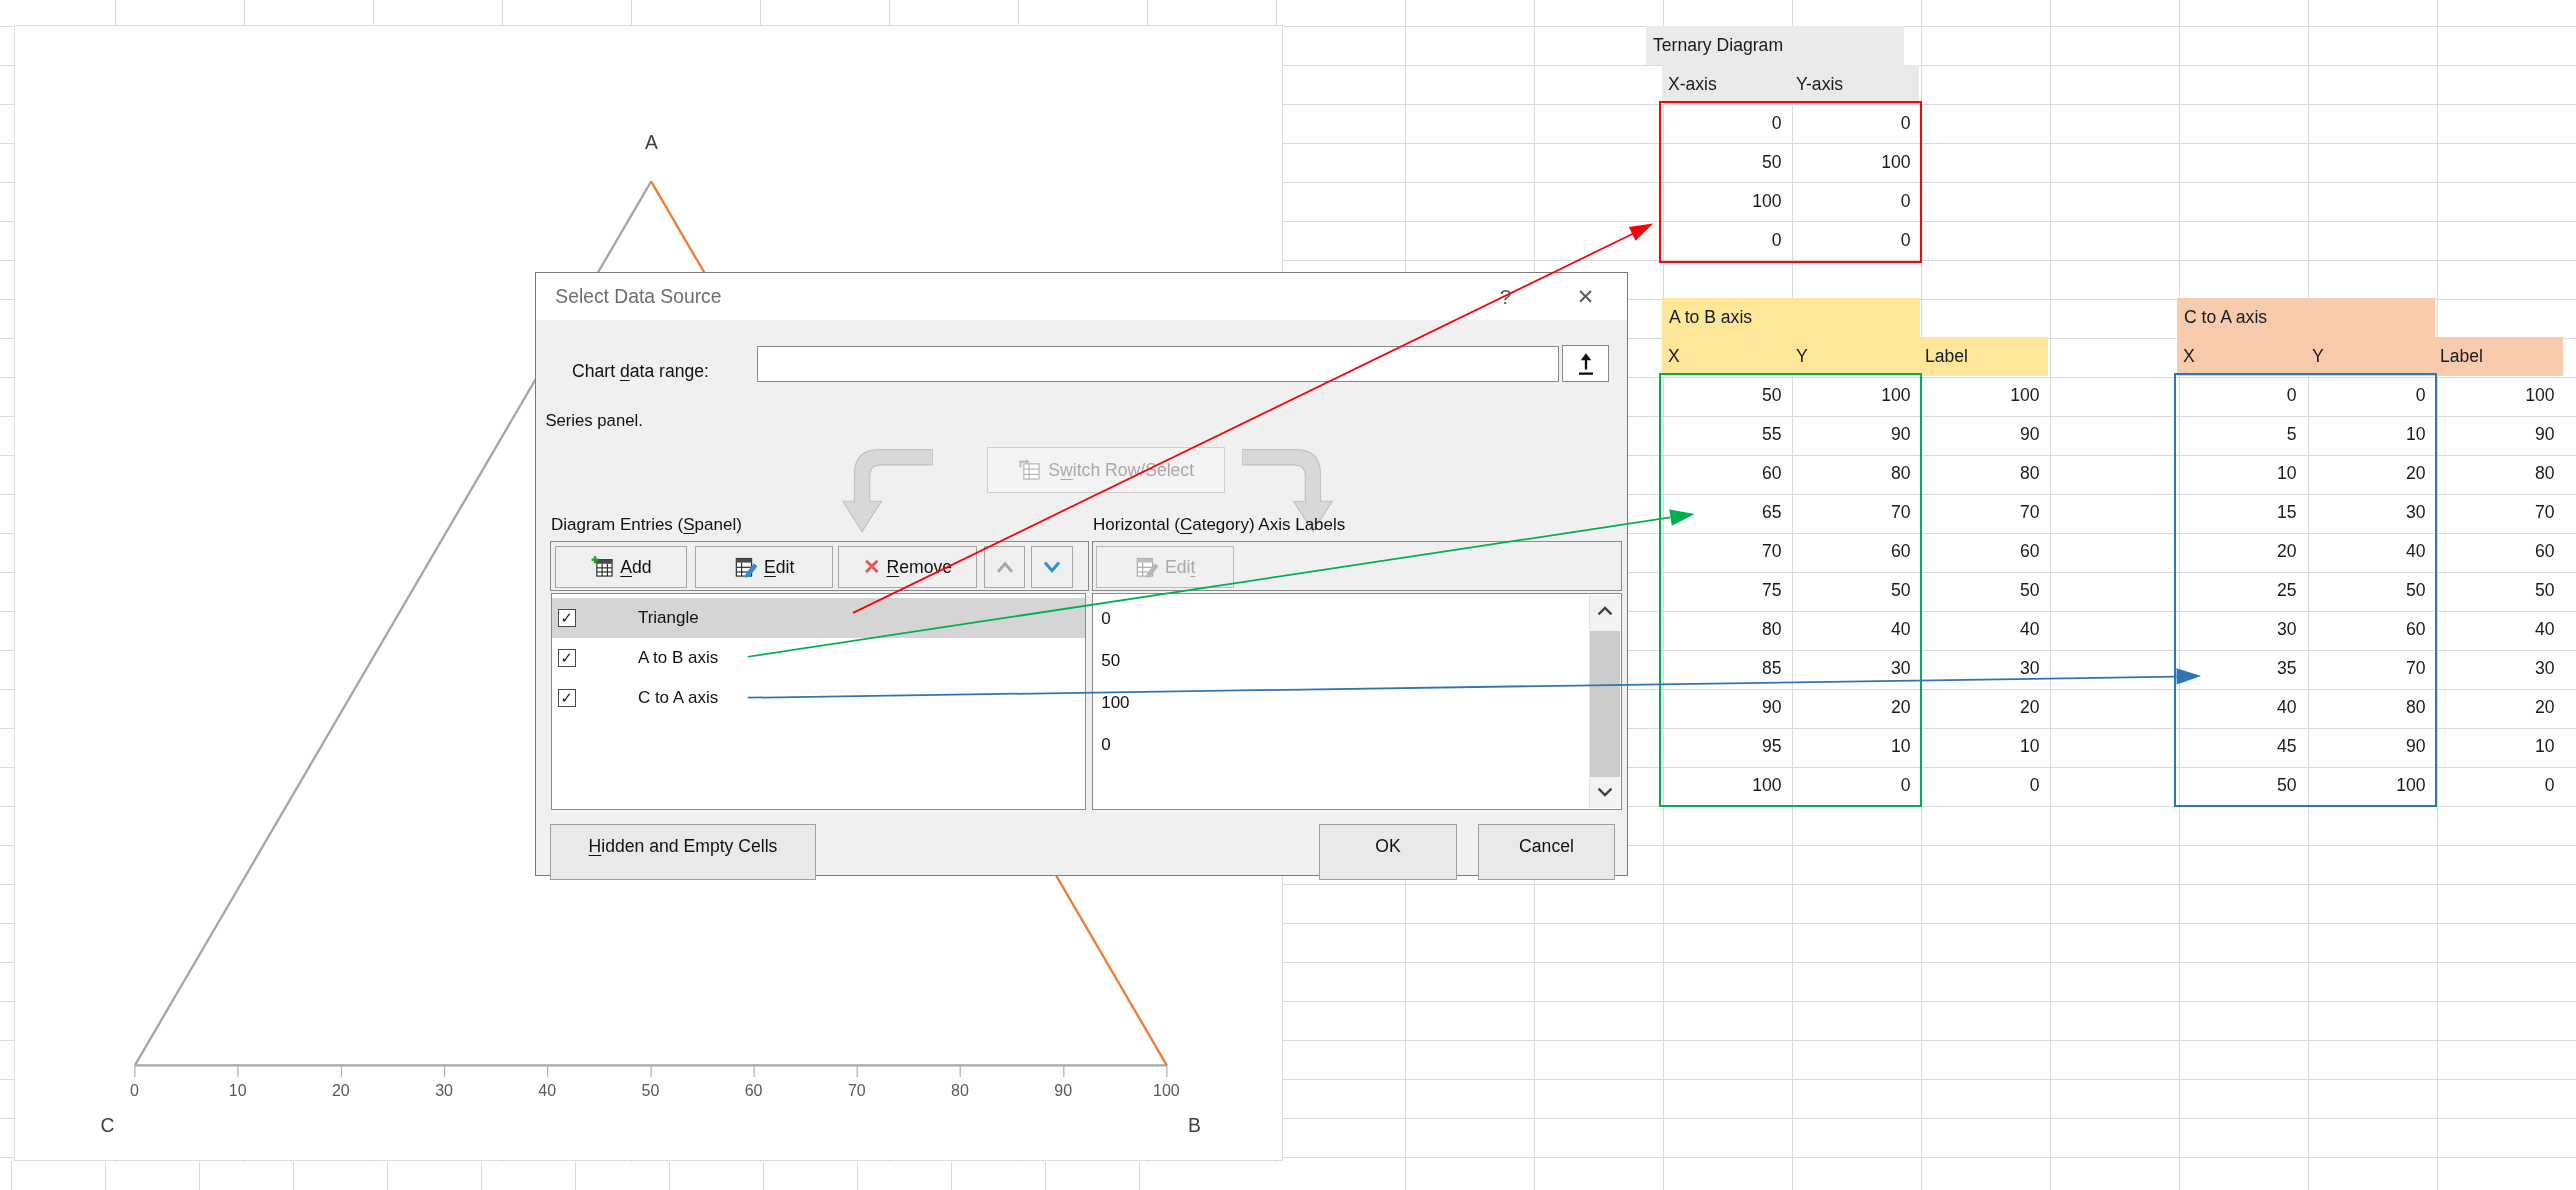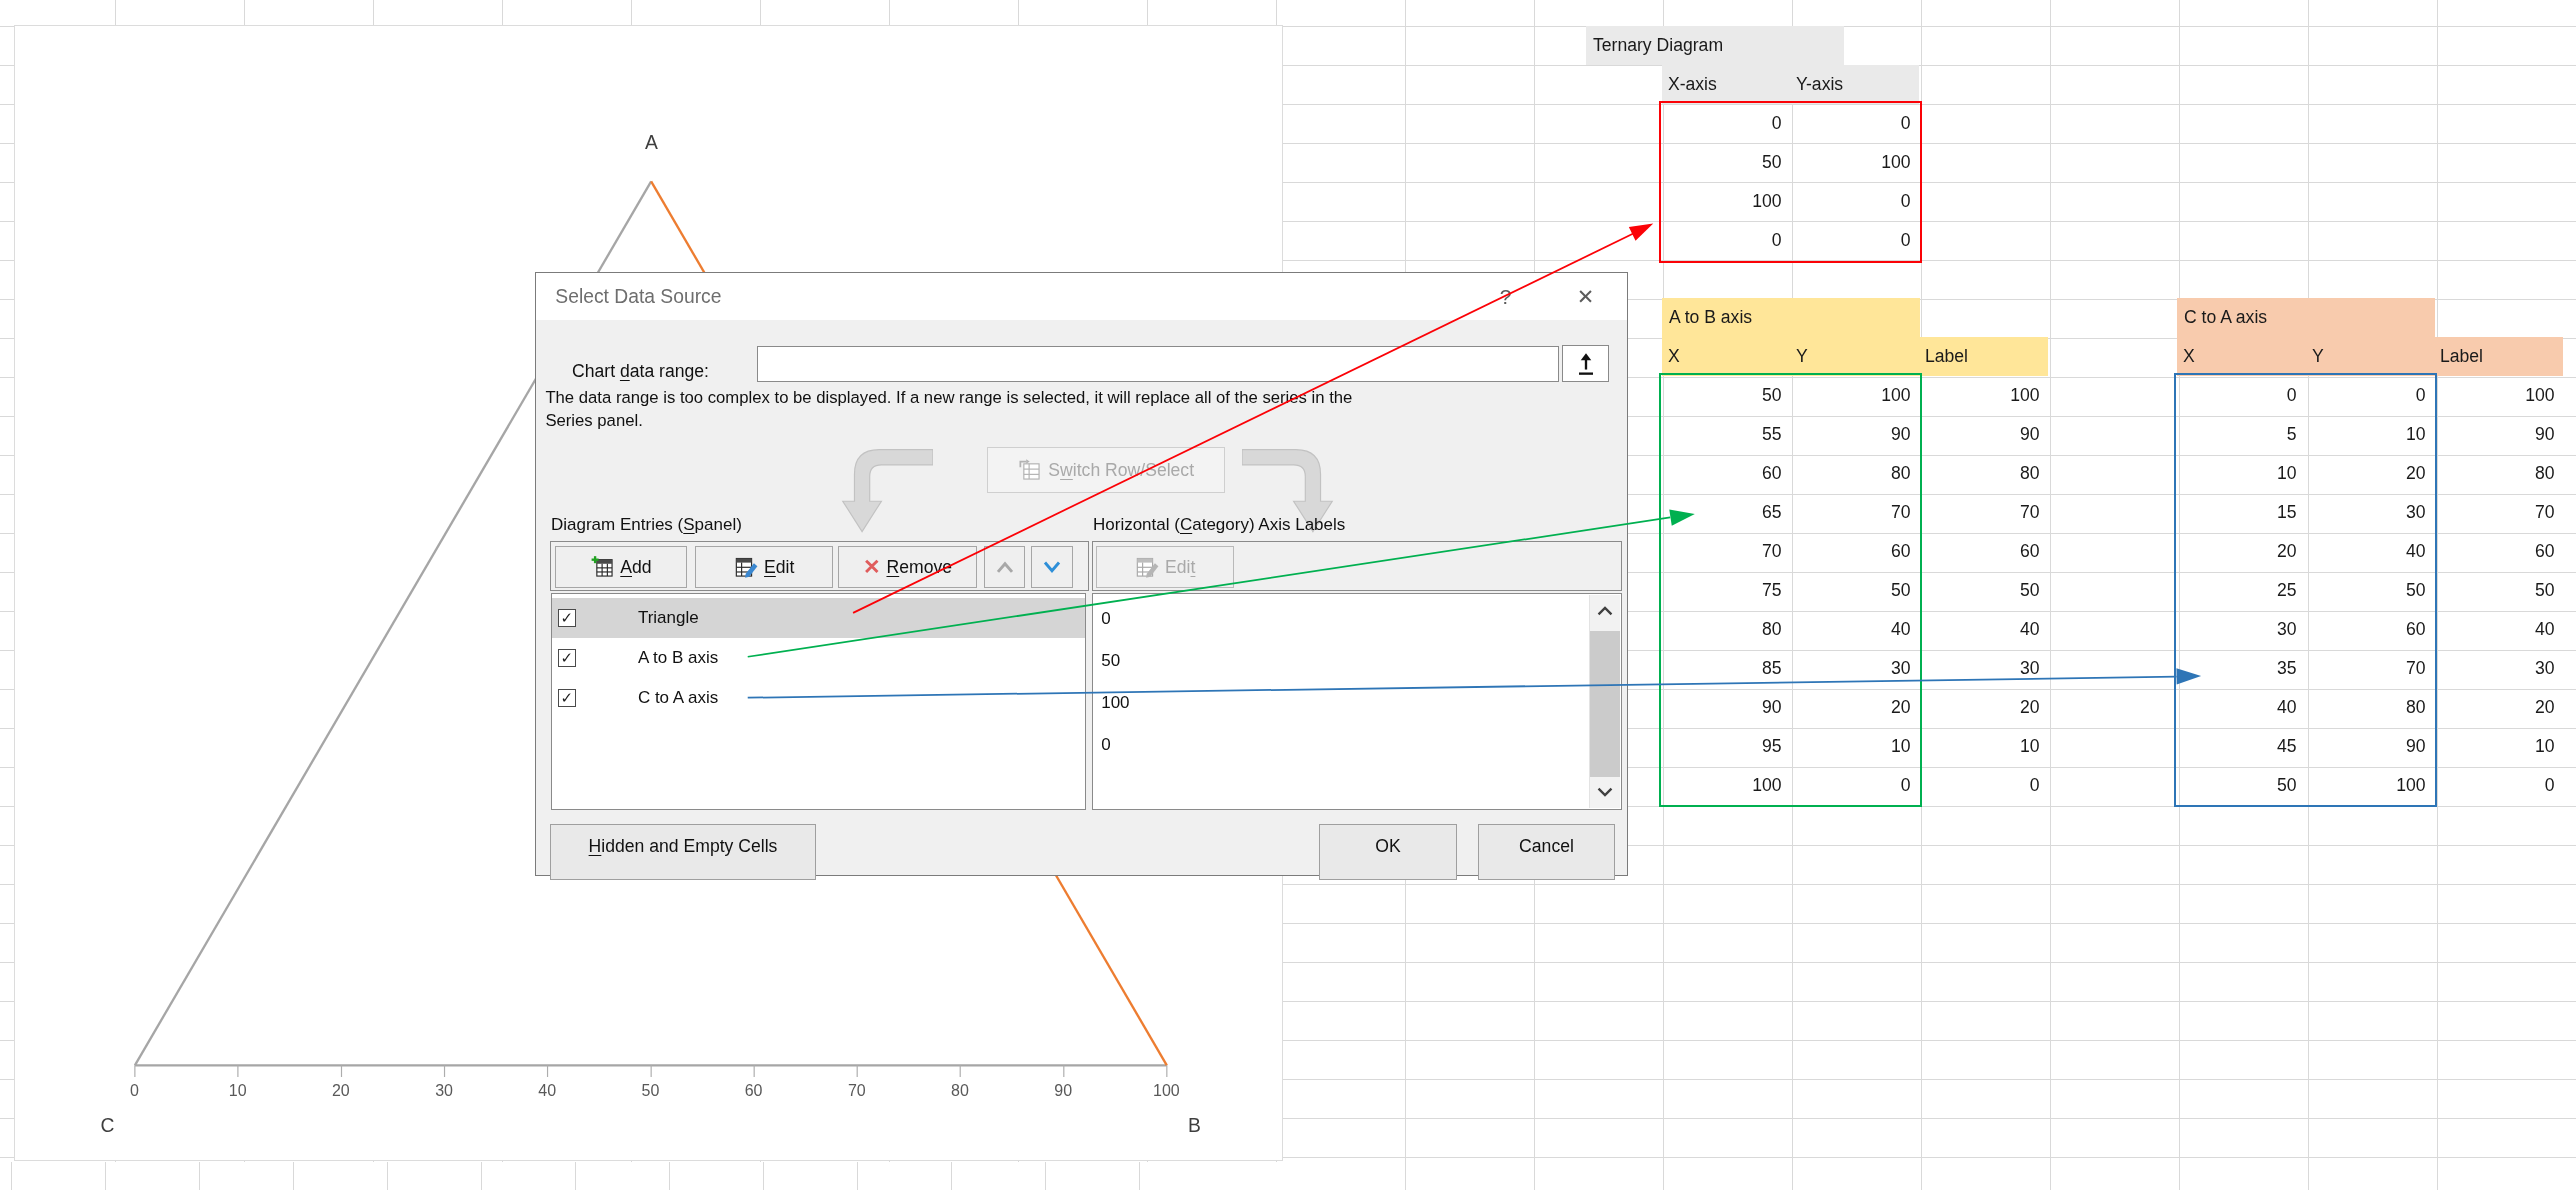--- a/index.html
+++ b/index.html
@@ -111,21 +111,21 @@
       <span>60</span>
       <span>70</span>
       <span>80</span>
       <span>90</span>
       <span>100</span>
     </div>
   <div class="corner" style="left:625px;top:132px;">A</div>
   <div class="corner" style="left:81px;top:1115px;">C</div>
   <div class="corner" style="left:1168px;top:1115px;">B</div>
 
-  <div class="t-title" style="left:1586px;top:26px;width:258px;background:var(--gray-fill);">Ternary Diagram</div>
+  <div class="t-title" style="left:1646px;top:26px;width:258px;background:var(--gray-fill);">Ternary Diagram</div>
   <div class="t-head" style="left:1662px;top:65px;background:var(--gray-fill);">X-axis</div>
   <div class="t-head" style="left:1790px;top:65px;background:var(--gray-fill);">Y-axis</div>
   <div class="rows" style="left:1662px;top:104px;">
 
       <div class="trow">
         <div class="c">0</div>
         <div class="c">0</div>
       </div>
 
       <div class="trow">
@@ -302,21 +302,20 @@
     <div class="fld-label"><span>Chart </span><span class="accel">d</span><span>ata range:</span></div>
     <input class="range-input" type="text" value="" style="">
     <div class="range-btn">
       <svg width="20" height="23.4" viewBox="0 0 34 40">
         <line x1="17" y1="30" x2="17" y2="8" stroke="#111" stroke-width="4"></line>
         <polygon points="17,2 8,14 26,14" fill="#111"></polygon>
         <line x1="5" y1="37" x2="29" y2="37" stroke="#111" stroke-width="4"></line>
       </svg>
     </div>
 
-    <div class="notice" style="top:115px;">The data range is too complex to be displayed. If a new range is selected, it will replace all of the series in the</div>
     <div class="notice" style="top:138px;">Series panel.</div>
 
     <svg class="curve" style="left:302px;" width="95" height="89" viewBox="0 0 162 152">
       <path d="M162,8 L70,8 Q28,8 28,50 L28,96 L8,96 L41,148 L74,96 L54,96 L54,54 Q54,34 74,34 L162,34 Z" fill="#d8d8d8" stroke="#c2c2c2" stroke-width="2"></path>
     </svg>
     <svg class="curve" style="left:706px;" width="95" height="89" viewBox="0 0 162 152">
       <path d="M0,8 L92,8 Q134,8 134,50 L134,96 L154,96 L121,148 L88,96 L108,96 L108,54 Q108,34 88,34 L0,34 Z" fill="#d8d8d8" stroke="#c2c2c2" stroke-width="2"></path>
     </svg>
     <div class="switch-btn">
       <svg width="23.4" height="23.4" viewBox="0 0 40 40">

